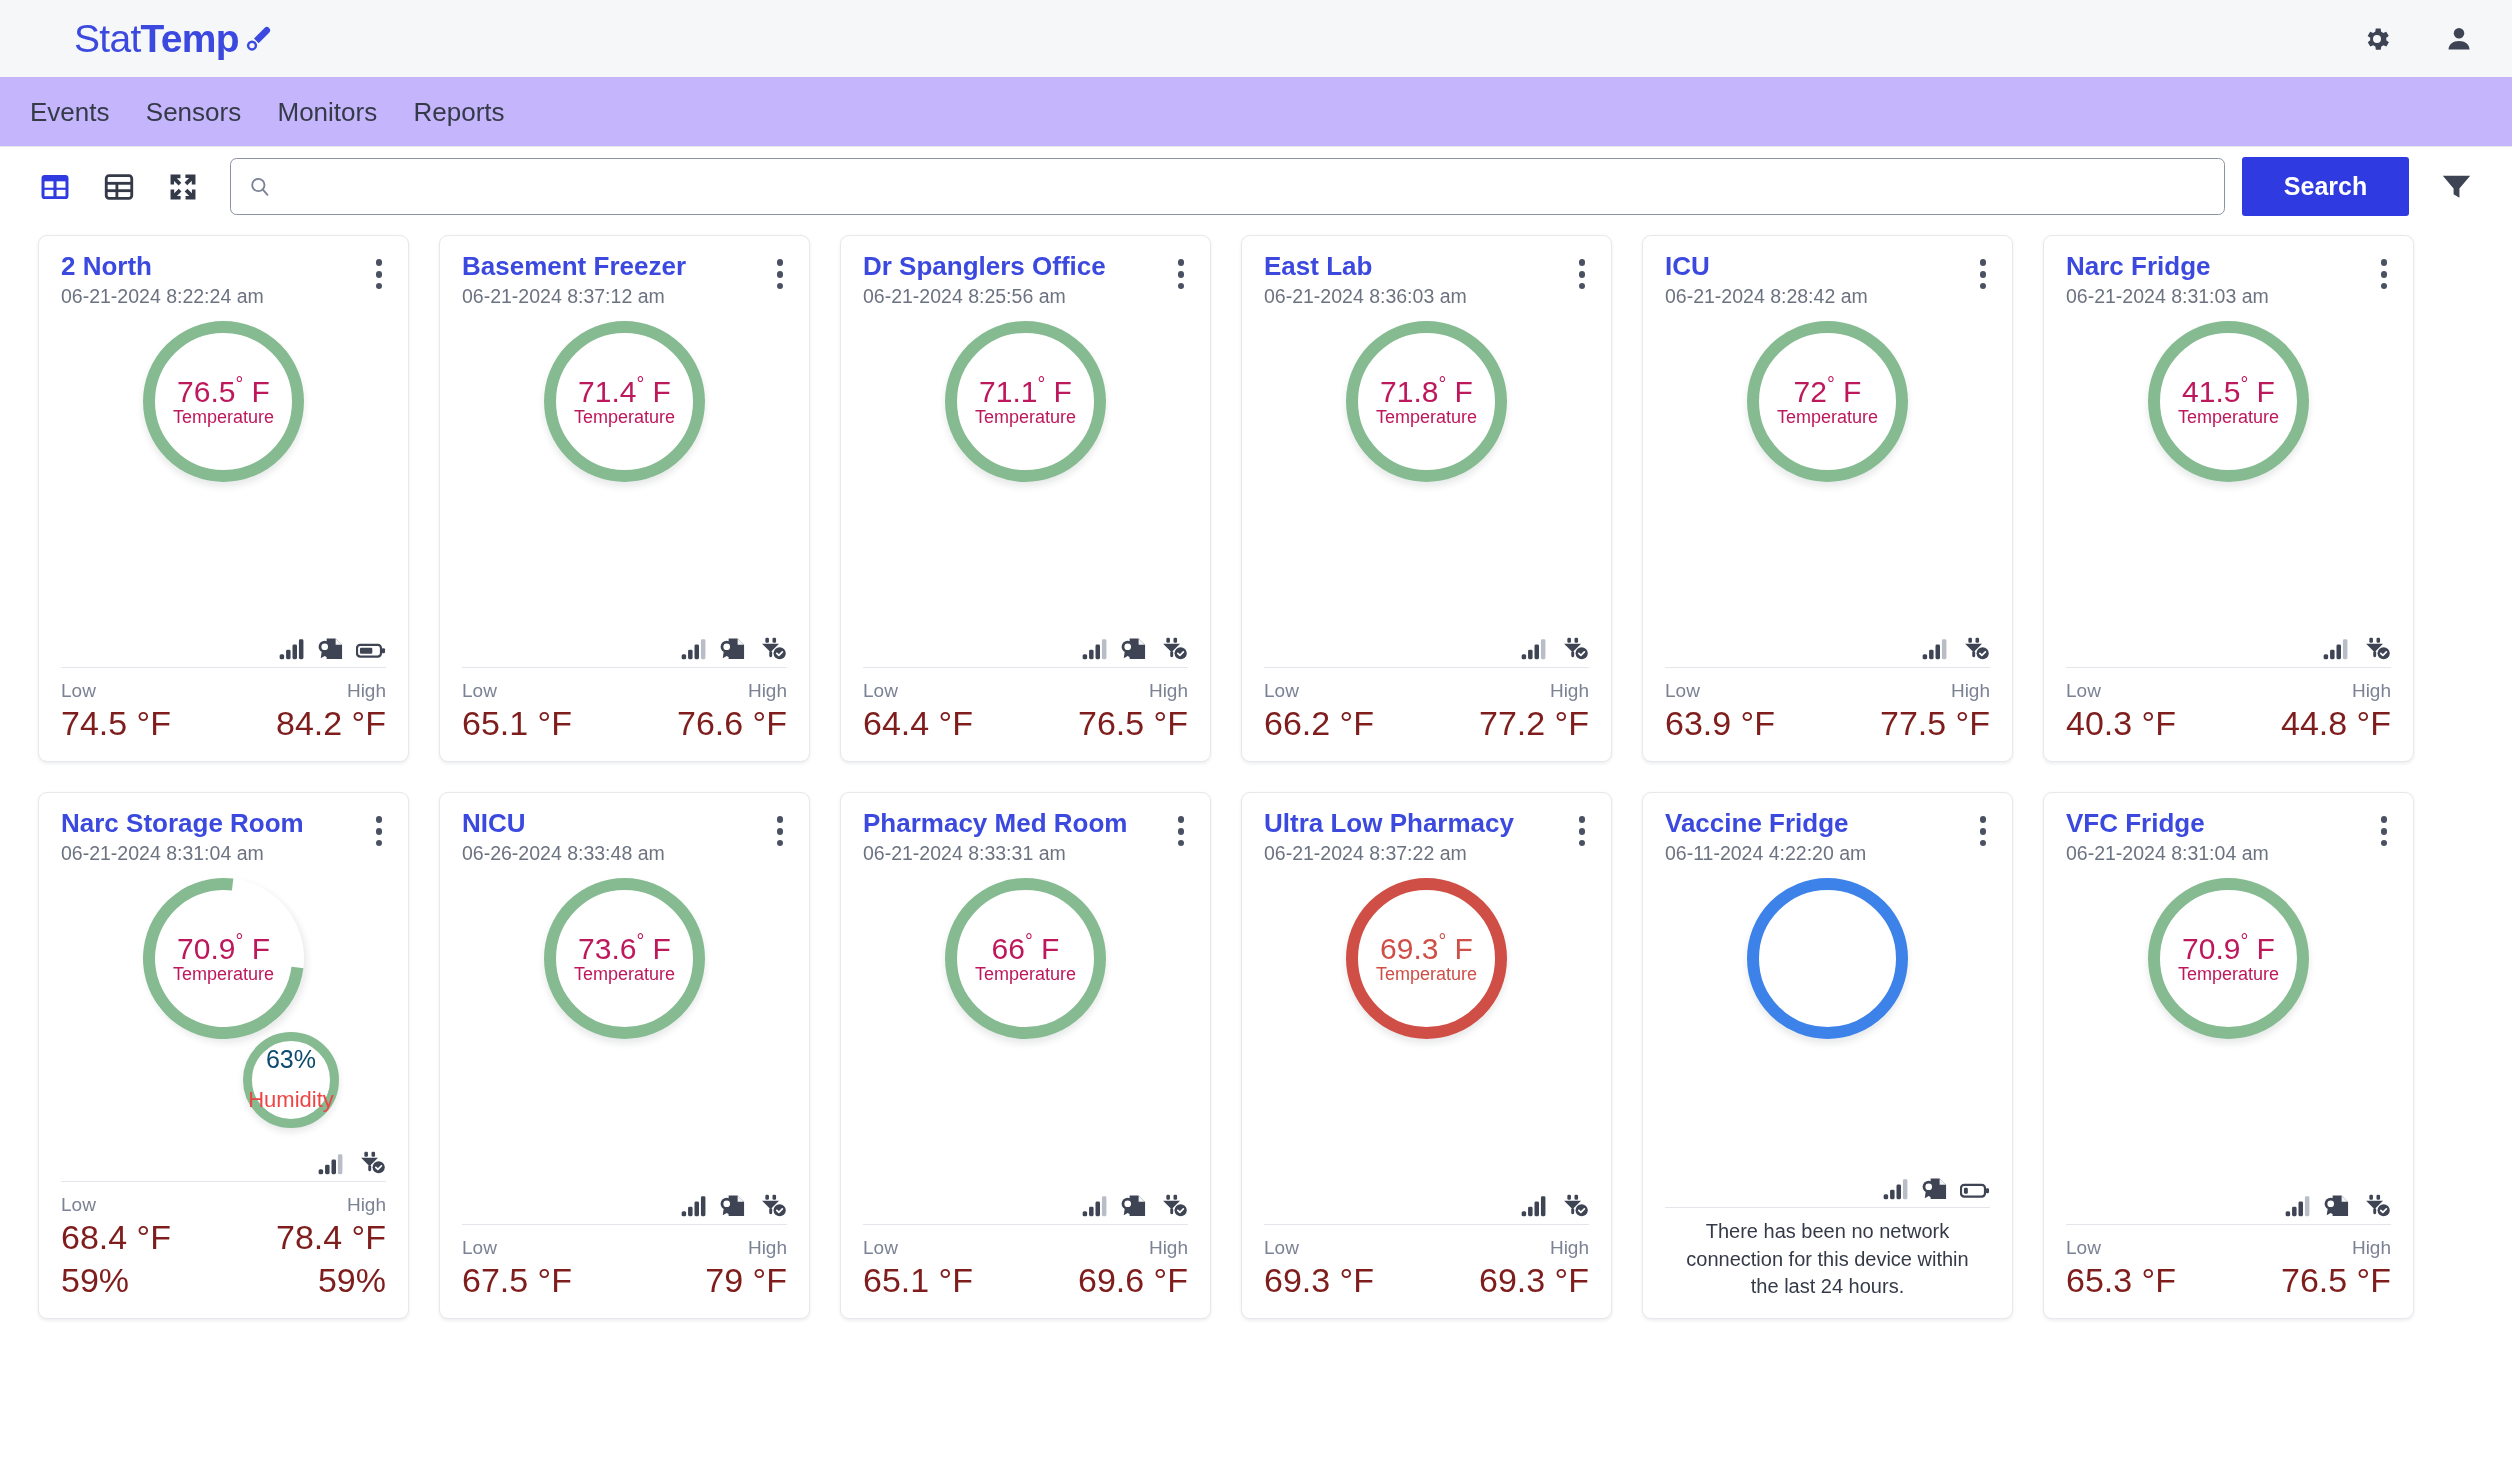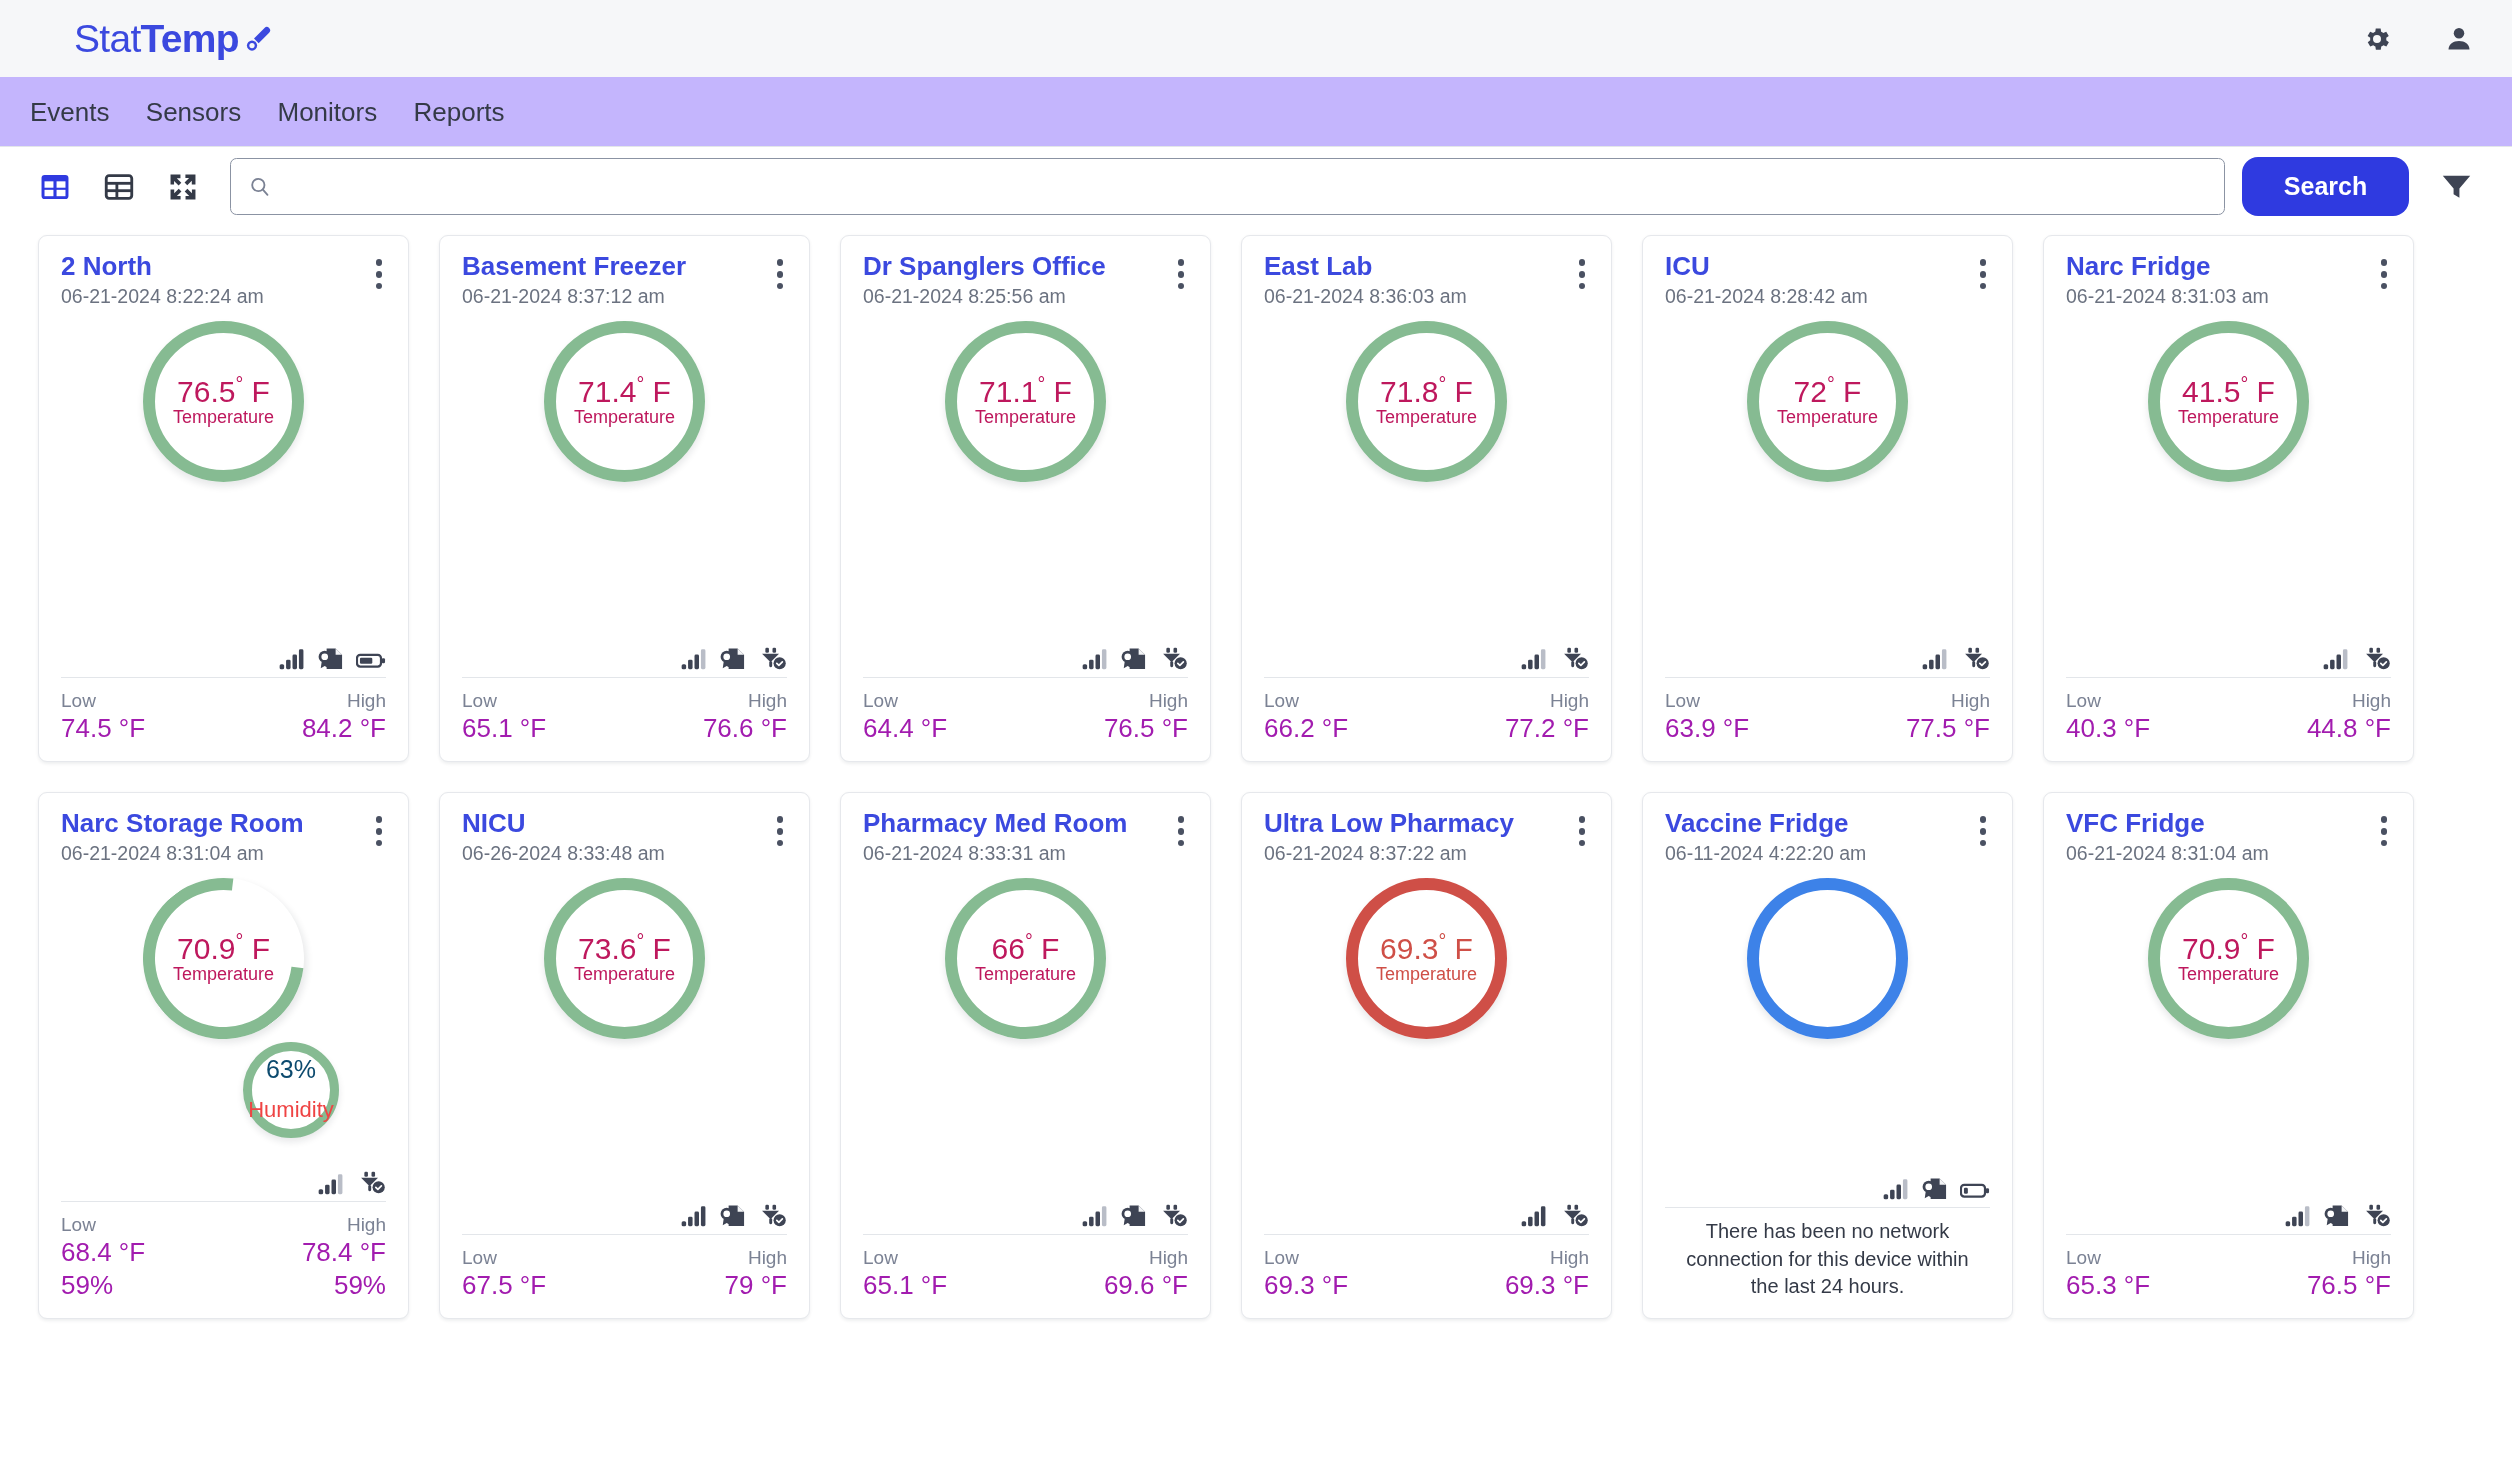--- a/index.html
+++ b/index.html
@@ -59,21 +59,21 @@
     background: #fff; display: flex; align-items: center;
     padding: 0 17px; gap: 13px;
   }
   .search-input {
     border: none; outline: none; flex: 1; height: 100%;
     font-size: 23.4px; font-family: "Liberation Sans", sans-serif;
     color: #343a47; background: transparent;
   }
   .search-btn {
     width: 167px; height: 59px; margin-left: 17px;
-    background: #2f3ae0; border: none; border-radius: 16px;
+    background: #2f3ae0; border: none; border-radius: 3px;
     color: #fff; font-size: 25px; font-weight: 700;
     font-family: "Liberation Sans", sans-serif; cursor: pointer;
   }
   .filter-btn {
     margin-left: 30px; width: 35px; height: 35px; cursor: pointer; display: block;
   }
 
   
   .grid {
     display: grid;
@@ -151,21 +151,21 @@
     display: flex; align-items: flex-end; justify-content: flex-end;
     gap: 11.7px; height: 29px; margin-bottom: 6.5px;
   }
   .st-ico { display: block; }
   .divider { height: 1.3px; background: #e3e6ea; width: 100%; }
 
   
   .stats { padding-top: 11.7px; }
   .stats-row { display: flex; justify-content: space-between; align-items: baseline; }
   .stat-lbl { font-size: 19px; color: #7b8294; }
-  .stat-val { font-size: 26px; color: #a21caf; line-height: 1.25; }
+  .stat-val { font-size: 34px; color: #7f1d1d; line-height: 1.25; }
   .offline-msg {
     font-size: 20px; color: #343a47; text-align: center;
     line-height: 1.38; padding: 10.4px 5.2px 0 5.2px;
   }
 </style>
 </head>
 <body>
 
 <div class="topbar">
   <div class="logo">

